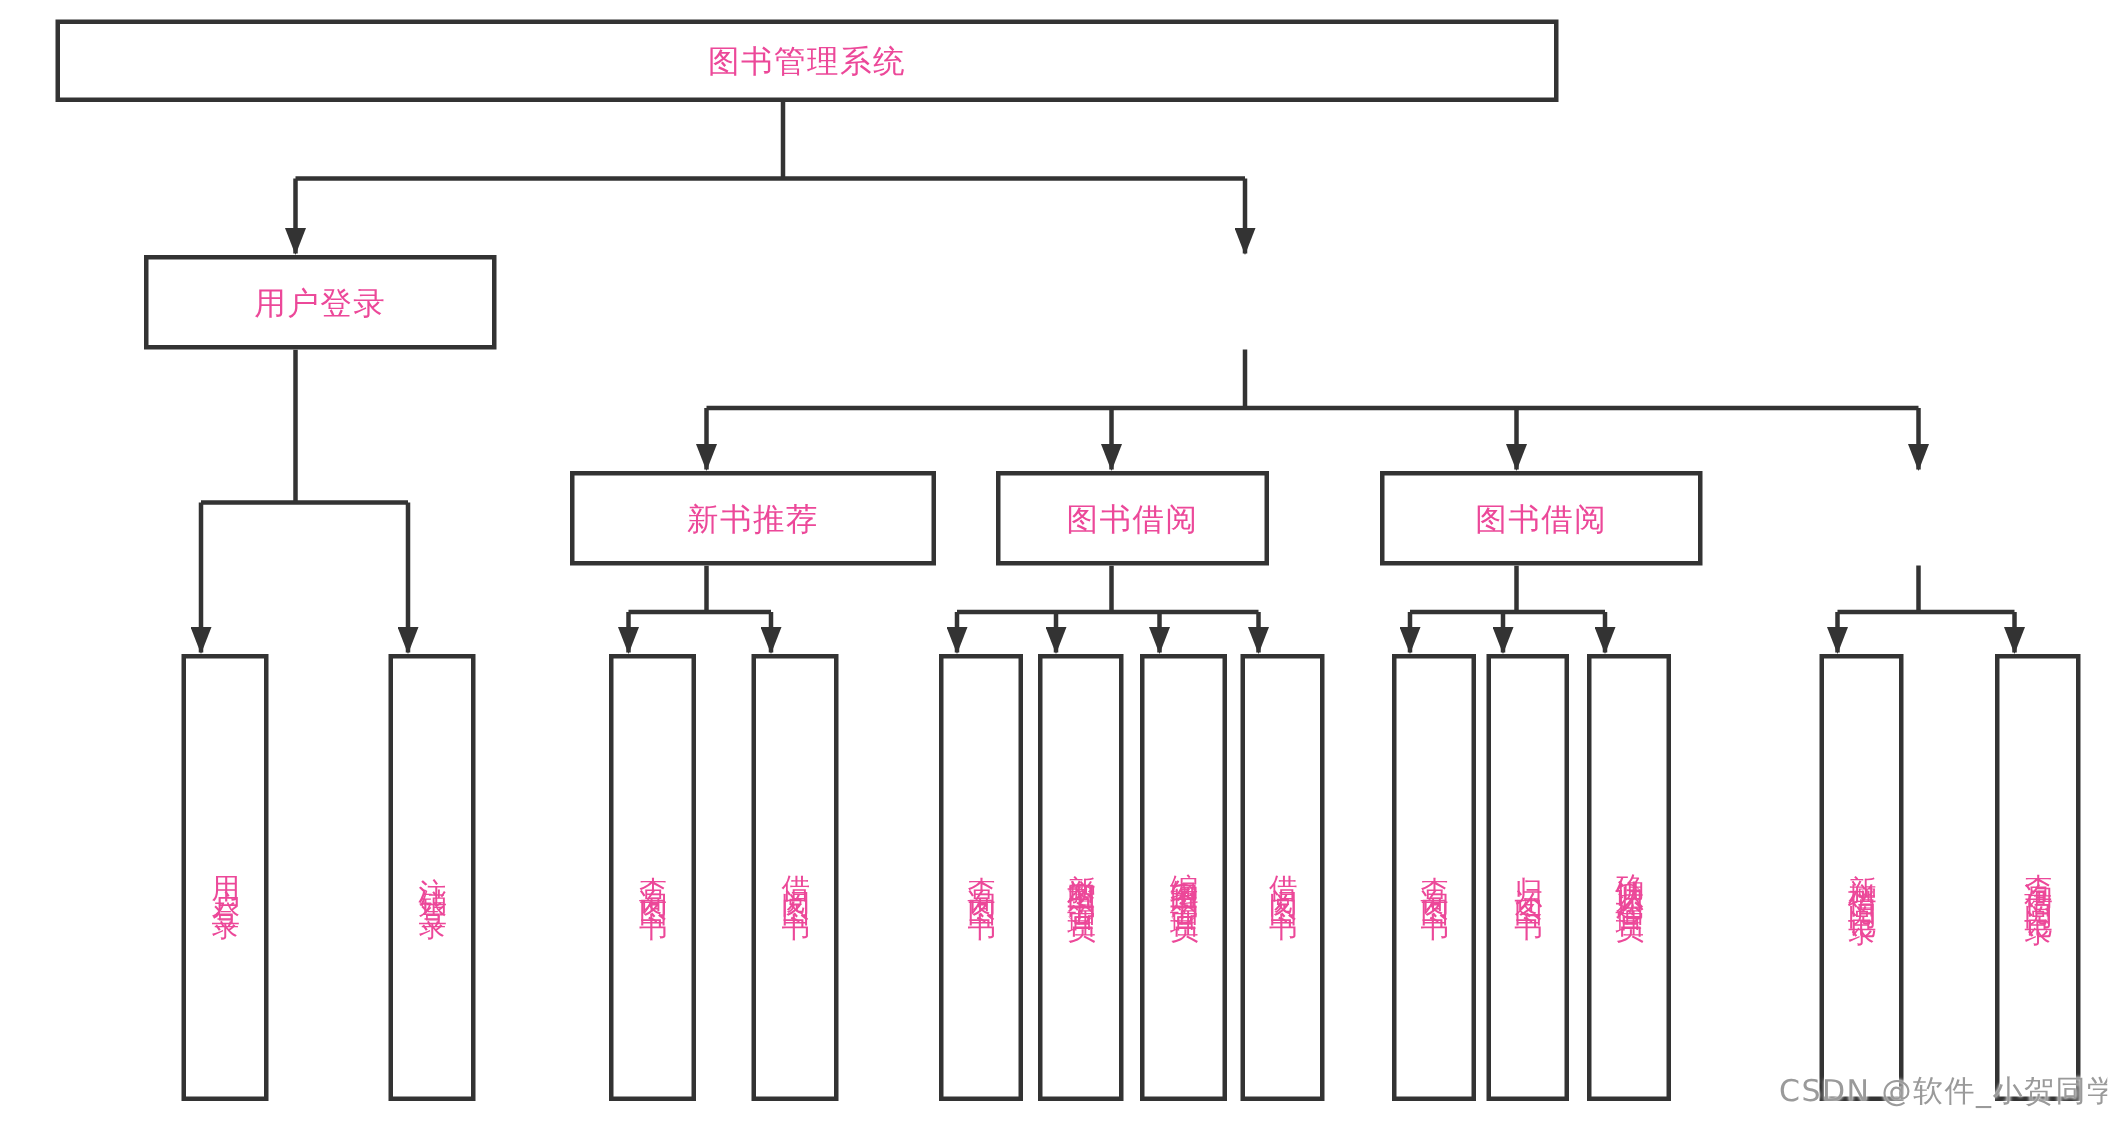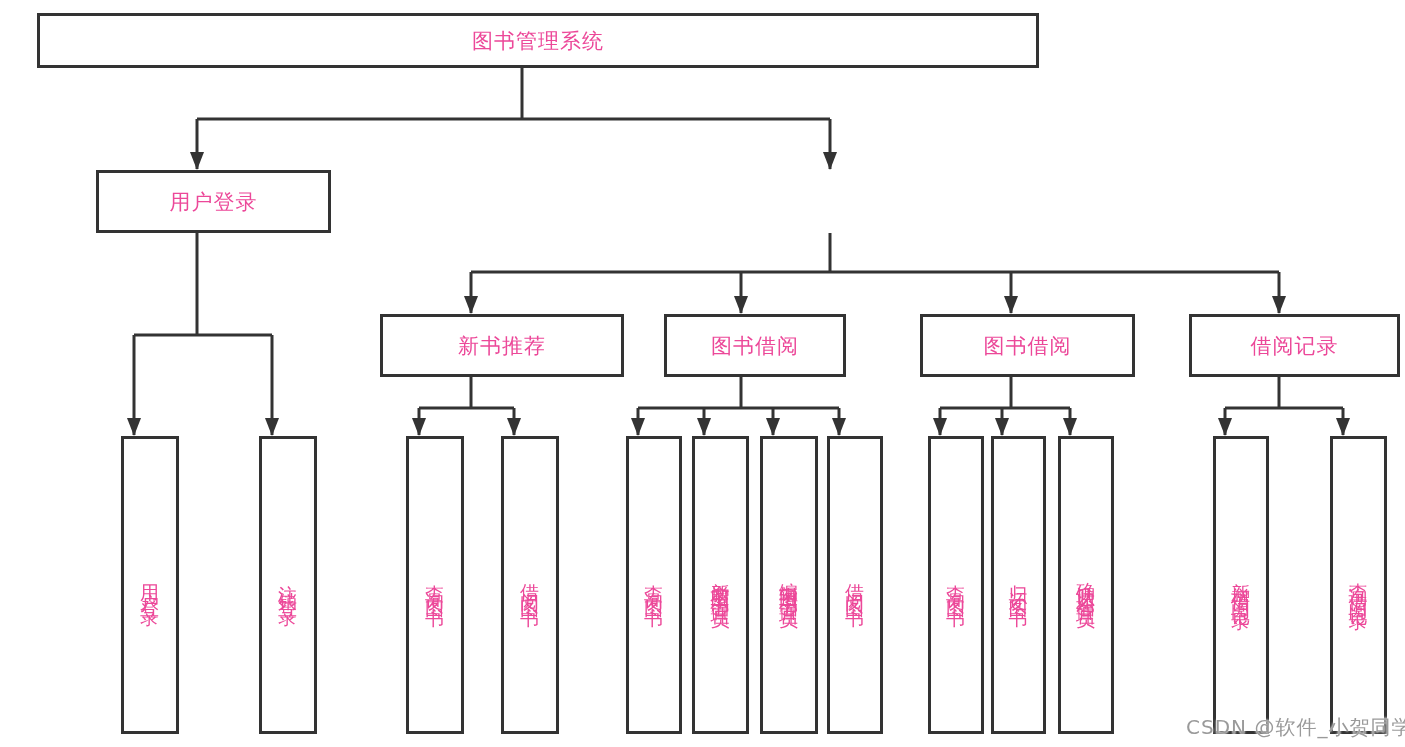--- a/index.html
+++ b/index.html
@@ -96,21 +96,20 @@
     </g>
   </svg>
 
   <div class="box hbox" style="left:21px;top:13px;width:1002px;height:55px">图书管理系统</div>
 
   <div class="box hbox" style="left:80px;top:170px;width:235px;height:63px">用户登录</div>
 
   <div class="box hbox" style="left:364px;top:314px;width:244px;height:63px">新书推荐</div>
   <div class="box hbox" style="left:648px;top:314px;width:182px;height:63px">图书借阅</div>
   <div class="box hbox" style="left:904px;top:314px;width:215px;height:63px">图书借阅</div>
-  <div class="box hbox" style="left:1173px;top:314px;width:211px;height:63px">借阅记录</div>
 
   <div class="box vbox" style="left:105px;top:436px;width:58px;height:298px">
     <span class="vtext">用户登录</span>
   </div>
   <div class="box vbox" style="left:243px;top:436px;width:58px;height:298px">
     <span class="vtext">注销登录</span>
   </div>
 
   <div class="box vbox" style="left:390px;top:436px;width:58px;height:298px">
     <span class="vtext">查询图书</span>

